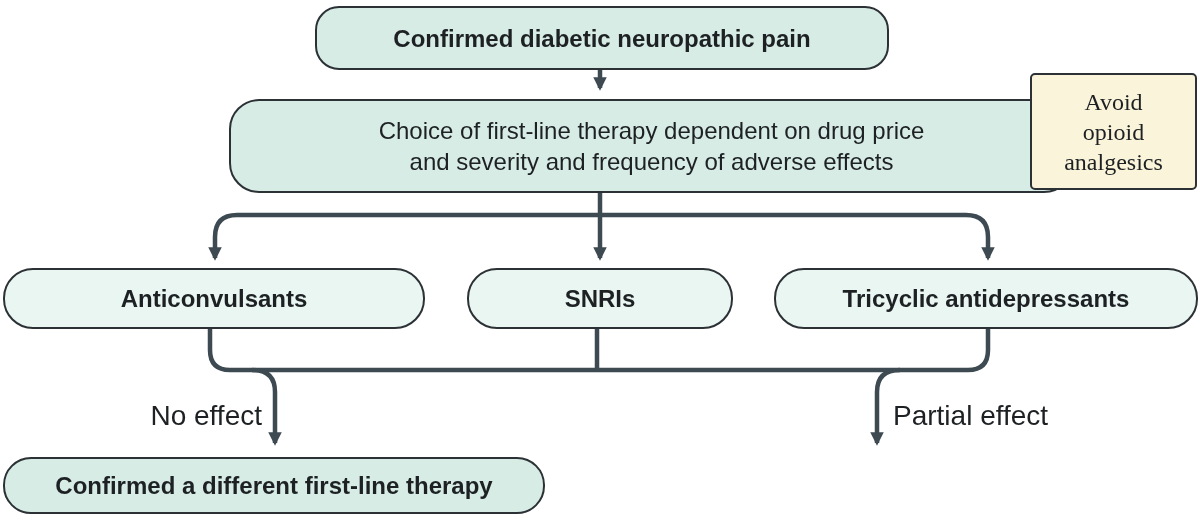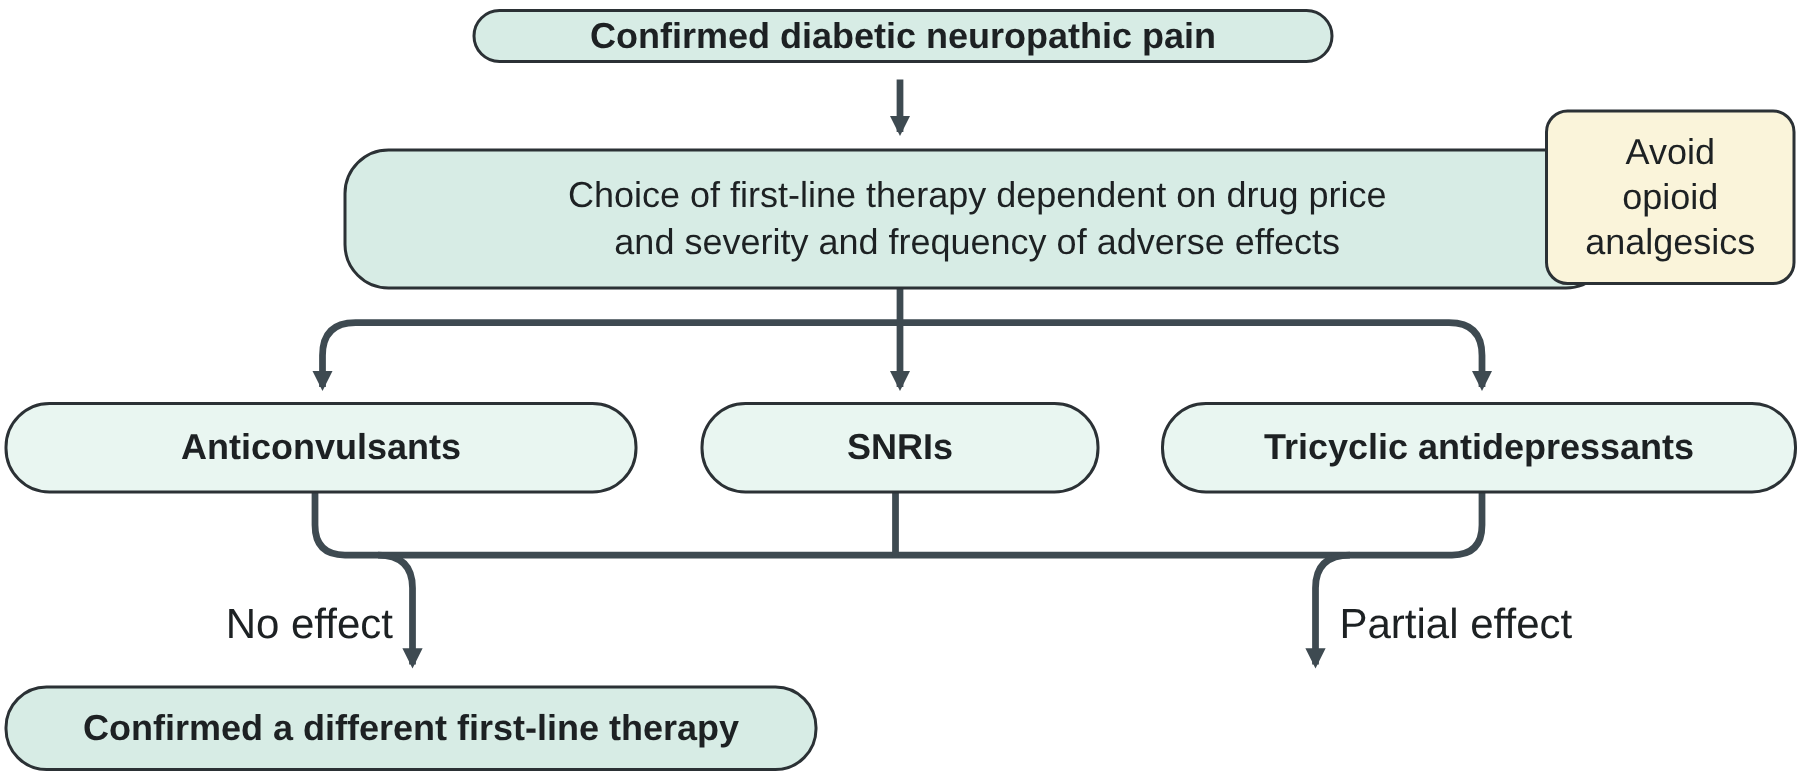--- a/index.html
+++ b/index.html
@@ -10,23 +10,23 @@
   .lines{position:absolute;left:0;top:0;width:1200px;height:516px;}
   .box{
     position:absolute;display:flex;align-items:center;justify-content:center;
     text-align:center;box-sizing:border-box;
     background:#d7ece5;border:2px solid #2b3135;
     font-size:24px;line-height:31px;white-space:pre-line;
   }
   .bold{font-weight:700;}
   .light{background:#e9f6f1;}
   .cream{background:#faf4da;}
-  .top-box{left:315px;top:6px;width:574px;height:36px;border-radius:24px;}
+  .top-box{left:315px;top:6px;width:574px;height:64px;border-radius:24px;}
   .choice-box{left:229px;top:99px;width:845px;height:94px;border-radius:30px;}
-  .avoid-box{left:1030px;top:73px;width:167px;height:117px;border-radius:15px;line-height:30px;}
+  .avoid-box{left:1030px;top:73px;width:167px;height:117px;border-radius:5px;line-height:30px;font-family:Liberation Serif, serif;}
   .opt{top:268px;height:61px;border-radius:30px;}
   .opt-a{left:3px;width:422px;}
   .opt-b{left:467px;width:266px;}
   .opt-c{left:774px;width:424px;}
   .outcome{top:457px;height:57px;border-radius:28px;}
   .outcome-l{left:3px;width:542px;}
   .outcome-r{left:563px;width:633px;}
   .edge-label{
     position:absolute;font-size:28px;line-height:26px;top:403px;
   }

